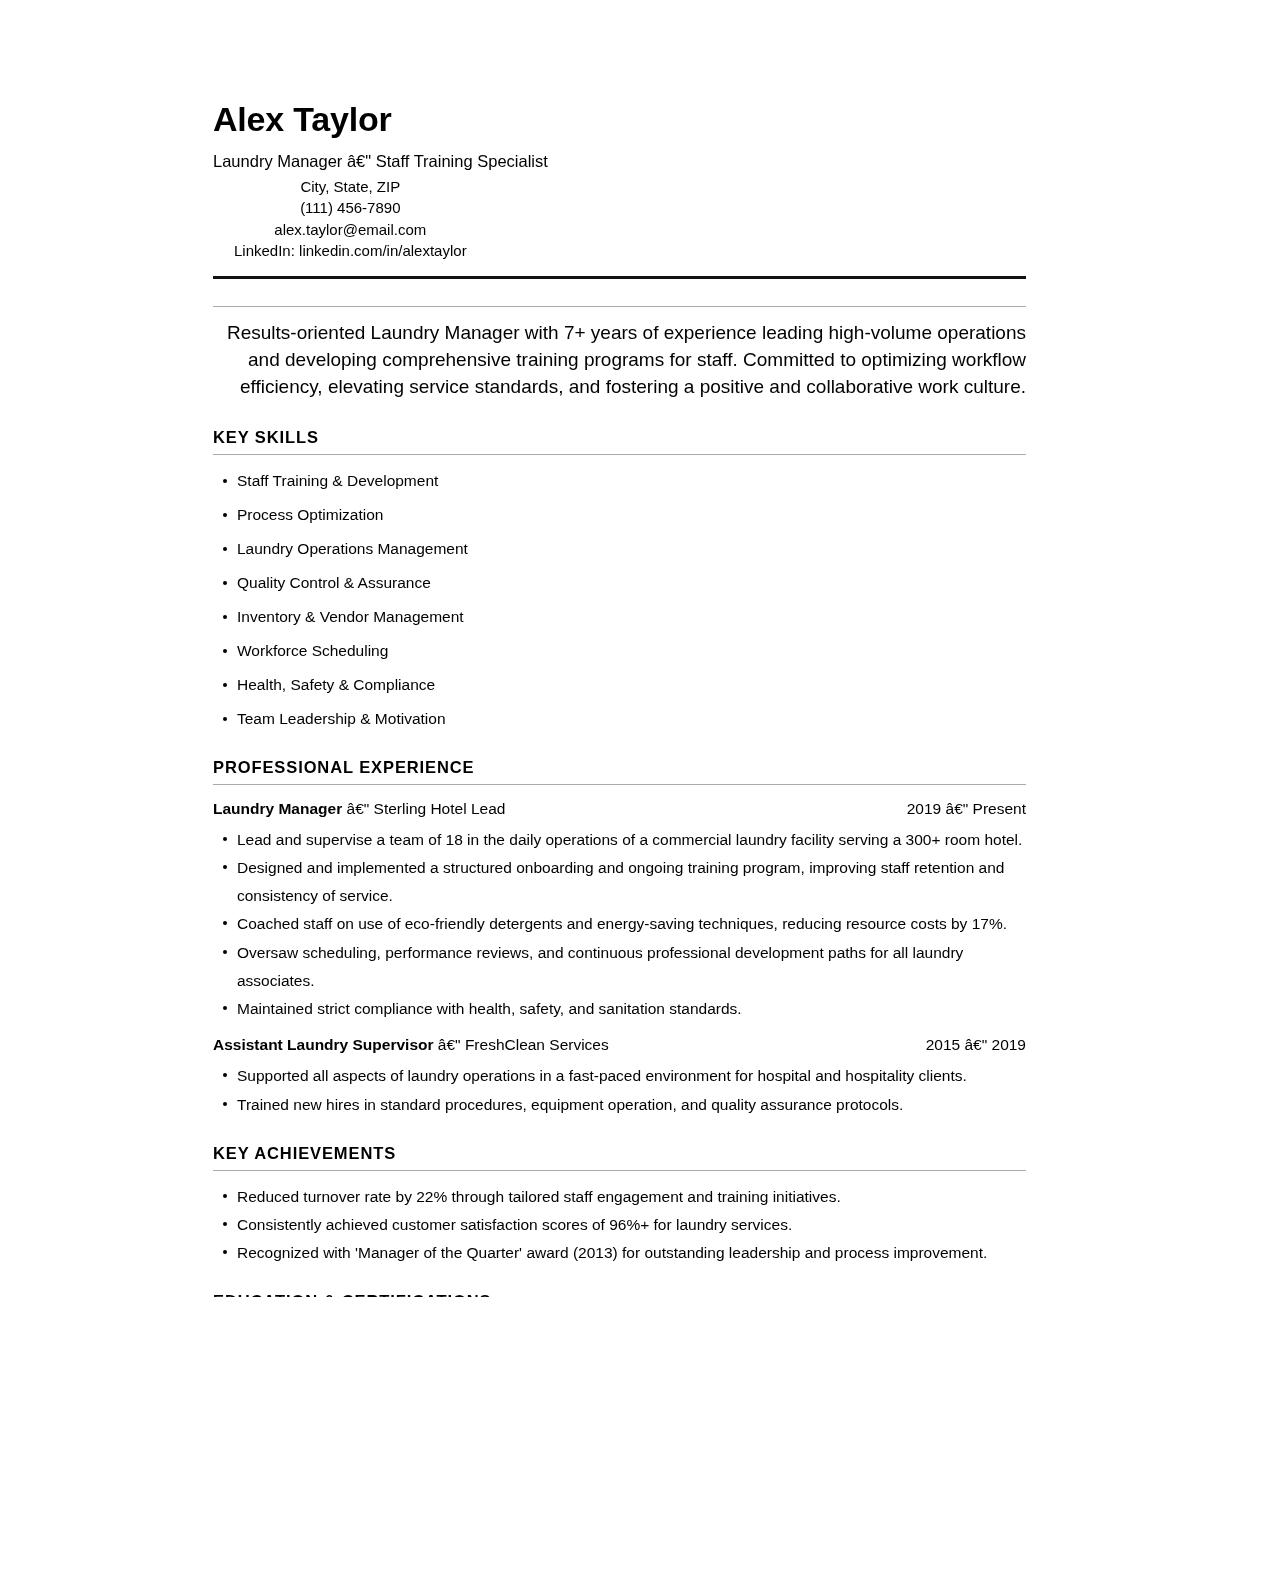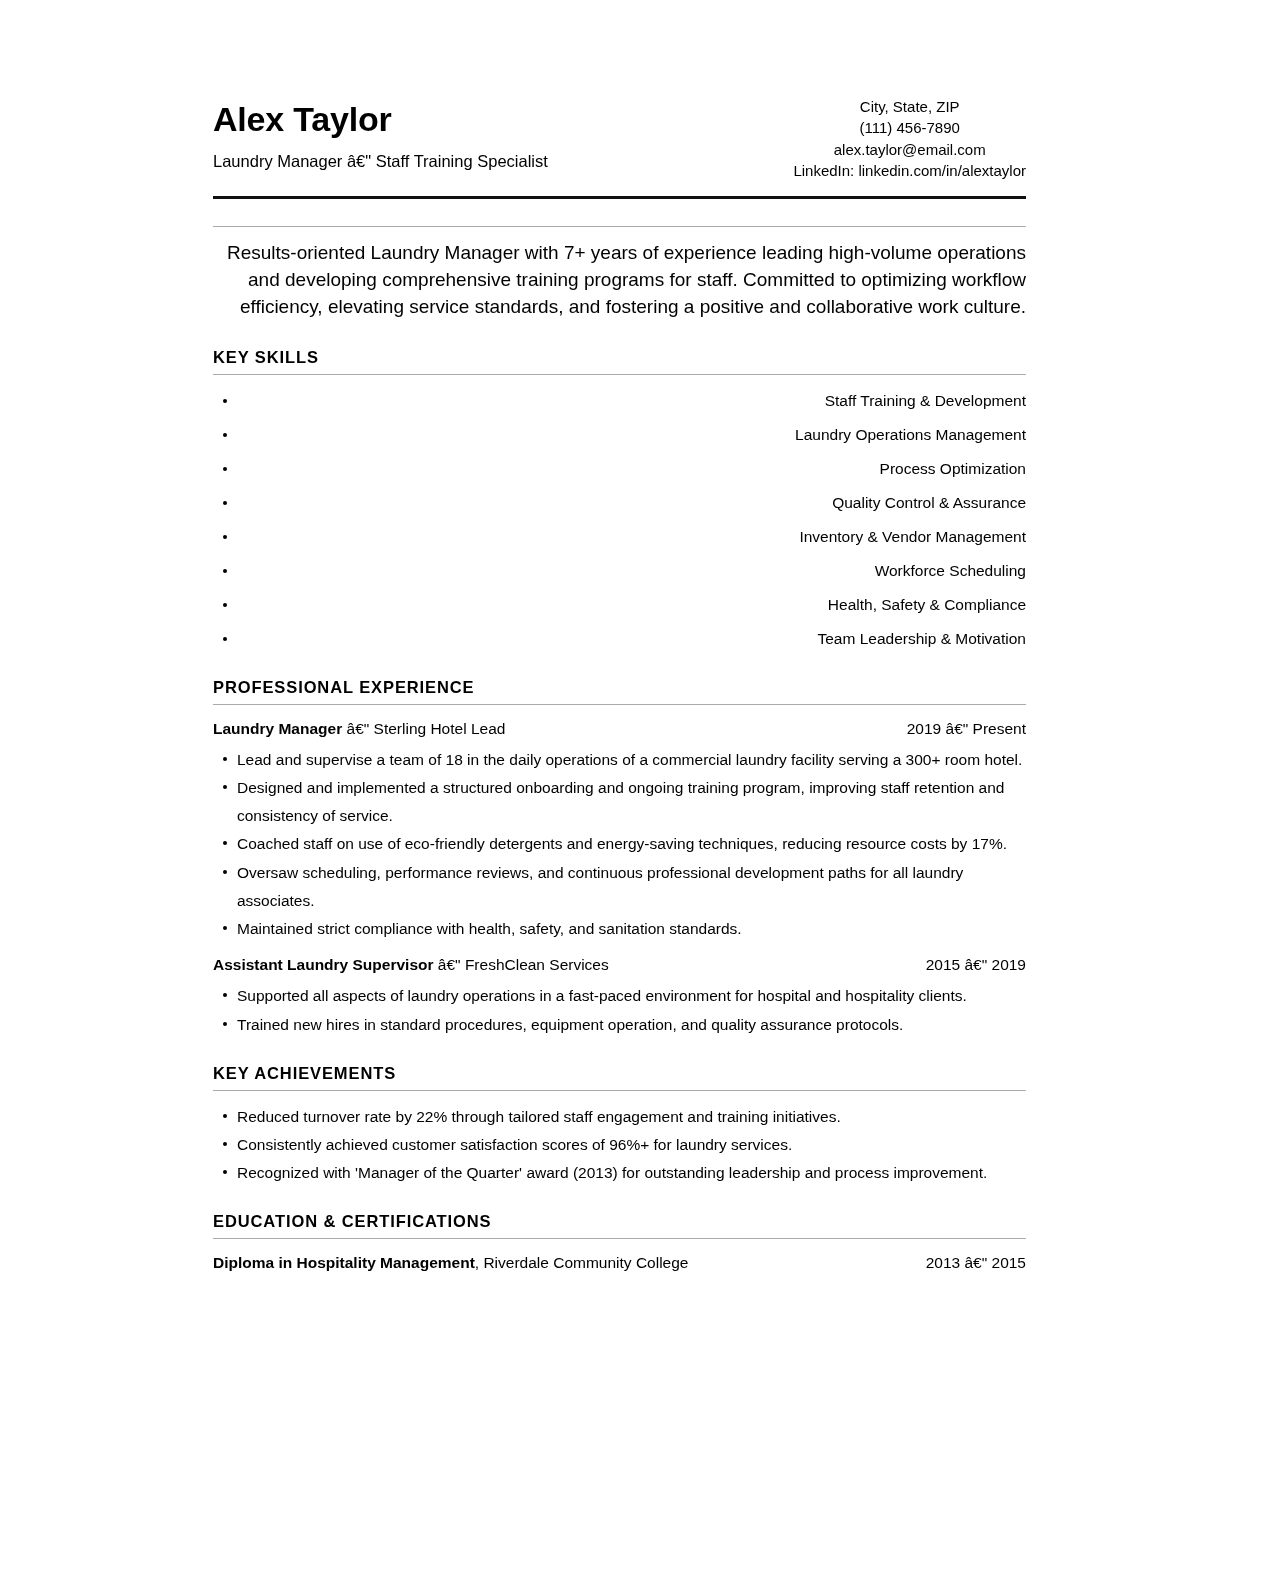--- a/index.html
+++ b/index.html
@@ -30,20 +30,21 @@
     left: 213px;
     top: 92px;
     width: 813px;
   }
 
   
   .header {
     display: flex;
     align-items: flex-start;
     justify-content: space-between;
+    flex-direction: column;
   }
   .identity { padding-top: 10px; }
   .name {
     font-size: 34px;
     font-weight: bold;
     letter-spacing: -0.2px;
     line-height: 1.05;
     margin: 0;
     white-space: nowrap;
   }
@@ -109,21 +110,21 @@
     content: "";
     position: absolute;
     left: 10px;
     width: 4px;
     height: 4px;
     border-radius: 50%;
     background: #000000;
   }
 
   
-  ul.skills { margin-top: 14px; text-align: right; }
+  ul.skills { margin-top: 14px; }
   ul.skills > li {
     line-height: 1.0;
     padding-top: 4px;
     padding-bottom: 4px;
     margin-bottom: 10.5px;
   }
   ul.skills > li::before { top: 10px; }
 
   
   ul.duties { margin-top: 7px; }
@@ -194,22 +195,22 @@
     <div class="section">
       <hr class="section-rule">
       <p class="summary-text">Results-oriented Laundry Manager with 7+ years of experience leading high-volume operations and developing comprehensive training programs for staff. Committed to optimizing workflow efficiency, elevating service standards, and fostering a positive and collaborative work culture.</p>
     </div>
 
     <div class="section">
       <h2 class="section-title">KEY SKILLS</h2>
       <hr class="section-rule">
       <ul class="bullets skills">
         <li>Staff Training &amp; Development</li>
+        <li>Process Optimization</li>
         <li>Laundry Operations Management</li>
-        <li>Process Optimization</li>
         <li>Quality Control &amp; Assurance</li>
         <li>Inventory &amp; Vendor Management</li>
         <li>Workforce Scheduling</li>
         <li>Health, Safety &amp; Compliance</li>
         <li>Team Leadership &amp; Motivation</li>
       </ul>
     </div>
 
     <div class="section">
       <h2 class="section-title">PROFESSIONAL EXPERIENCE</h2>

